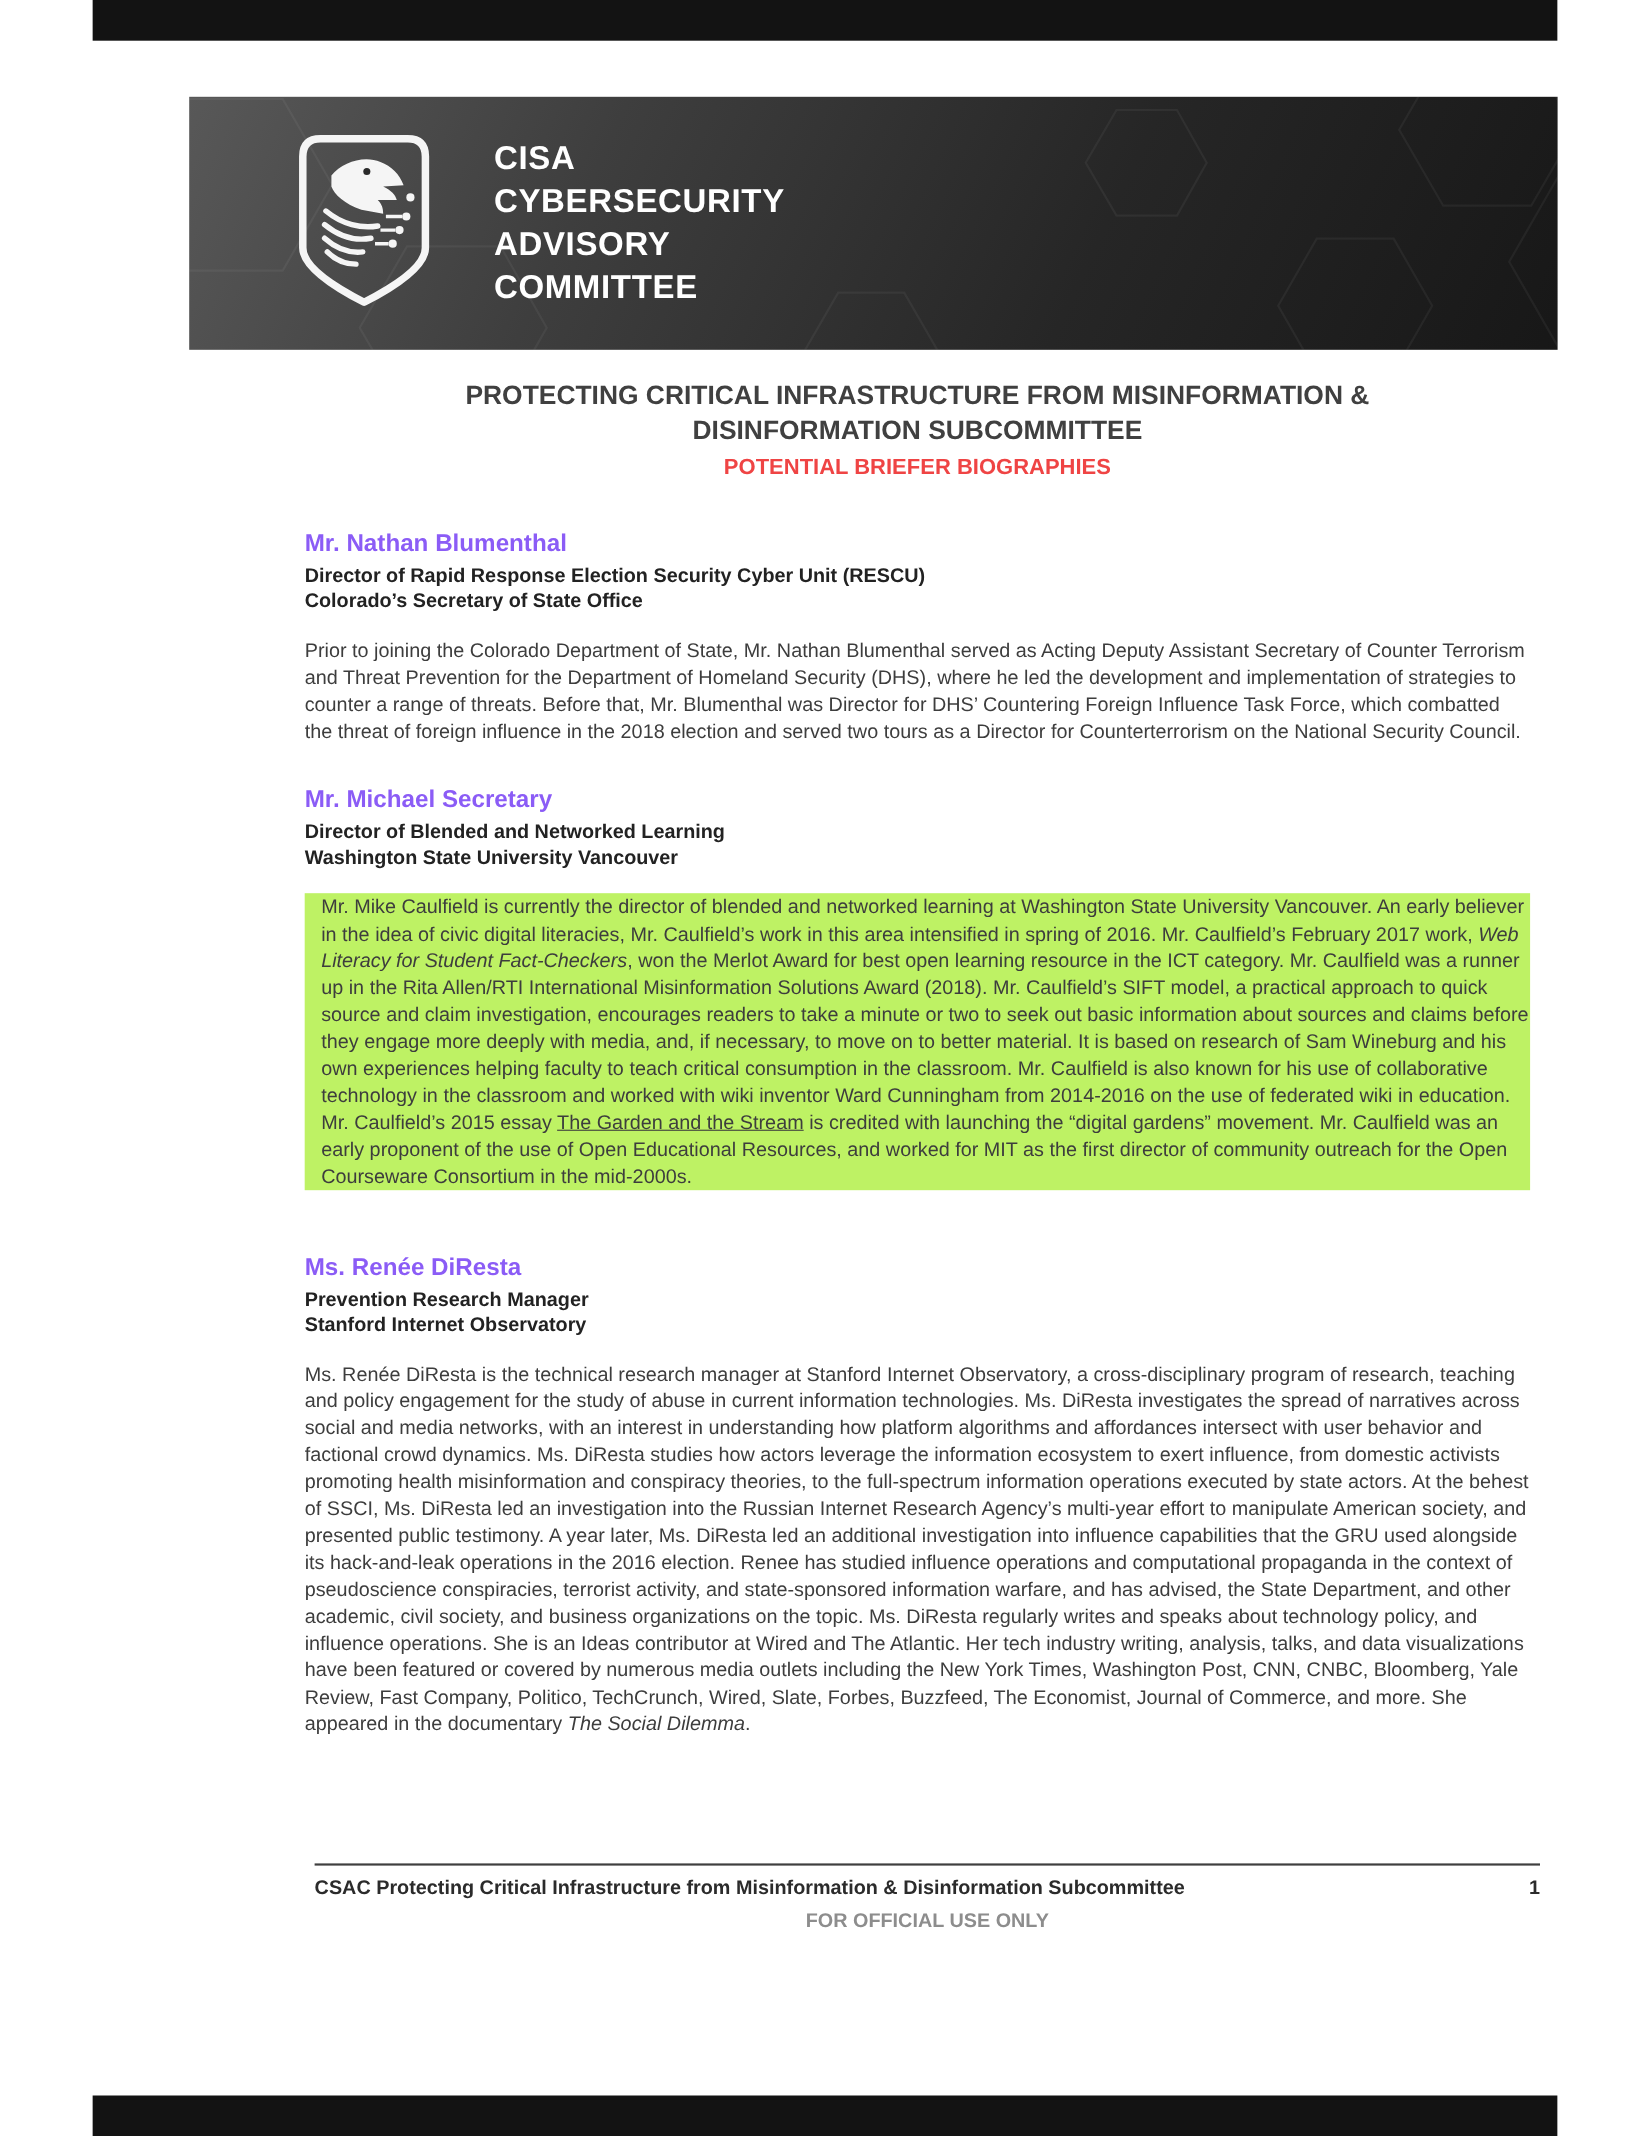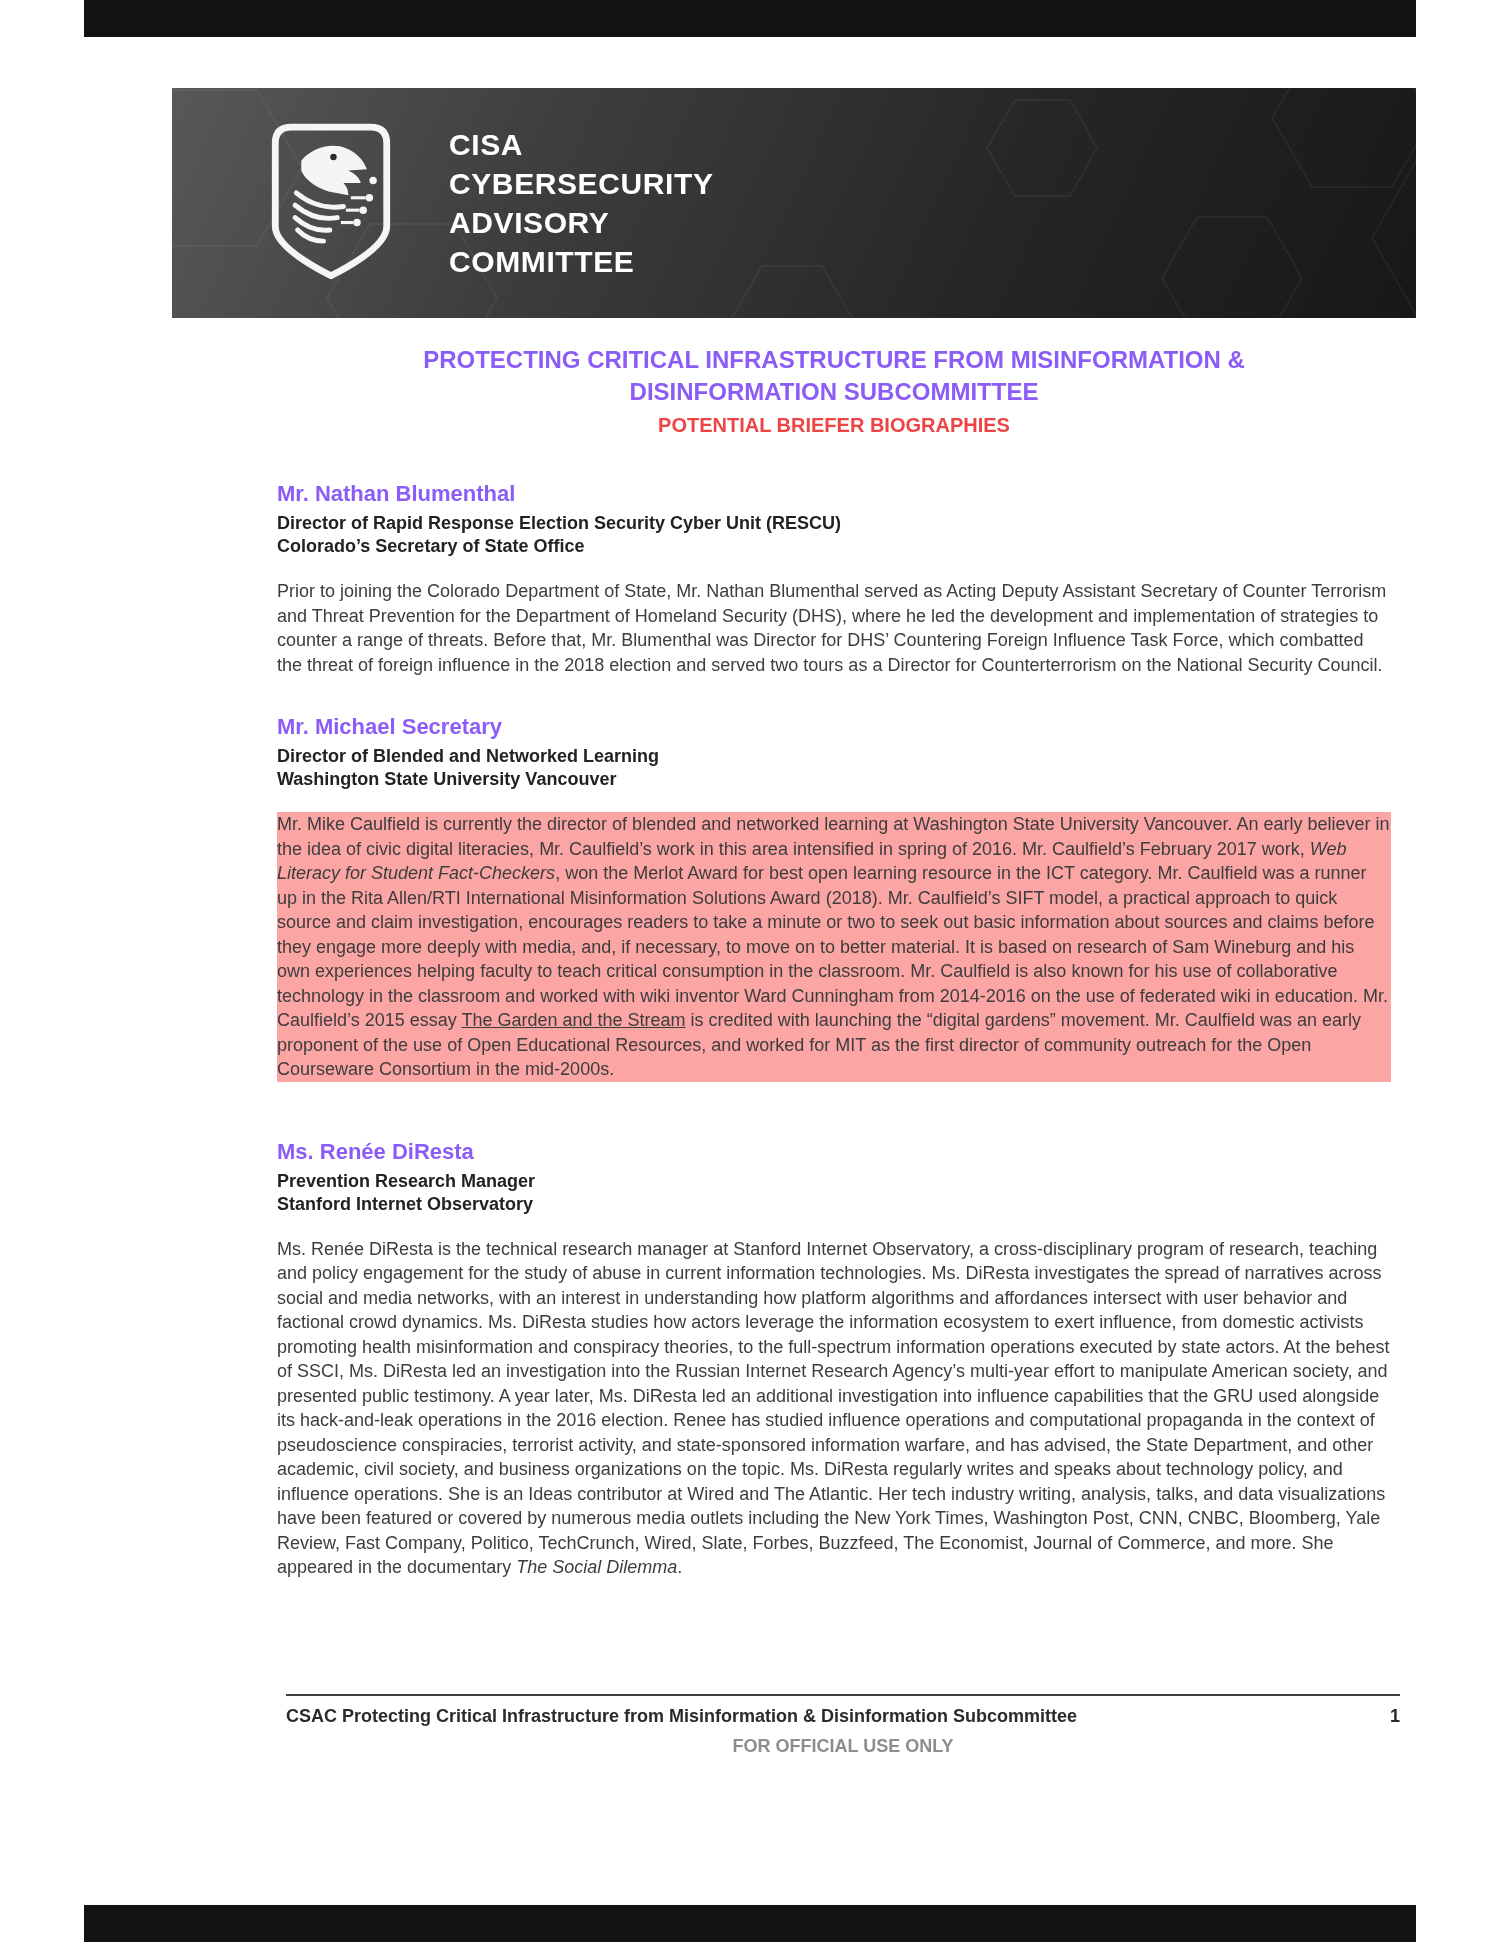--- a/index.html
+++ b/index.html
@@ -32,34 +32,34 @@
   .logo-shield { margin-left:97px; flex:none; position:relative; z-index:1; }
   .logo-text {
     margin-left:56px; z-index:1;
     color:#ffffff; font-weight:bold;
     font-size:30px; line-height:39px; letter-spacing:0.6px;
   }
 
   
   .content { position:absolute; top:344px; left:193px; width:1114px; }
   .doc-title {
-    font-size:24px; line-height:32px; font-weight:bold; color:#8b5cf6;
+    font-size:24px; line-height:32px; font-weight:bold; color:#404040;
     text-align:center; max-width:960px; margin:0 auto;
   }
   .doc-subtitle {
     font-size:20px; line-height:30px; font-weight:bold; color:#ef4444;
     text-align:center; margin-top:2px;
   }
   .bios section { margin-top:36px; }
   .bios section:first-child { margin-top:40px; }
   .bios section:nth-child(3) { margin-top:56px; }
   .bio-name { font-size:22px; line-height:28px; font-weight:bold; color:#8b5cf6; margin-bottom:4px; }
   .bio-role, .bio-org { font-size:18px; line-height:23px; font-weight:bold; color:#222222; }
   .bio-body { margin-top:21px; font-size:18px; line-height:24.5px; color:#3d3d3d; }
-  .bio-body.highlight { background:#fca5a5; }
+  .bio-body.highlight { background:#bef264;padding-left:15px; }
   .seg-italic { font-style:italic; }
   .seg-underline { text-decoration:underline; cursor:pointer; }
 
   
   .footer { position:absolute; left:202px; width:1114px; top:1694px; }
   .footer-divider { border:none; border-top:2px solid #3f3f3f; margin:0 0 10px 0; }
   .footer-row { display:flex; justify-content:space-between; align-items:baseline; }
   .footer-left { font-size:18px; font-weight:bold; color:#2b2b2b; }
   .footer-page { font-size:18px; font-weight:bold; color:#2b2b2b; }
   .footer-fouo { margin-top:9px; text-align:center; font-size:18px; font-weight:bold; color:#8d8d8d; }

